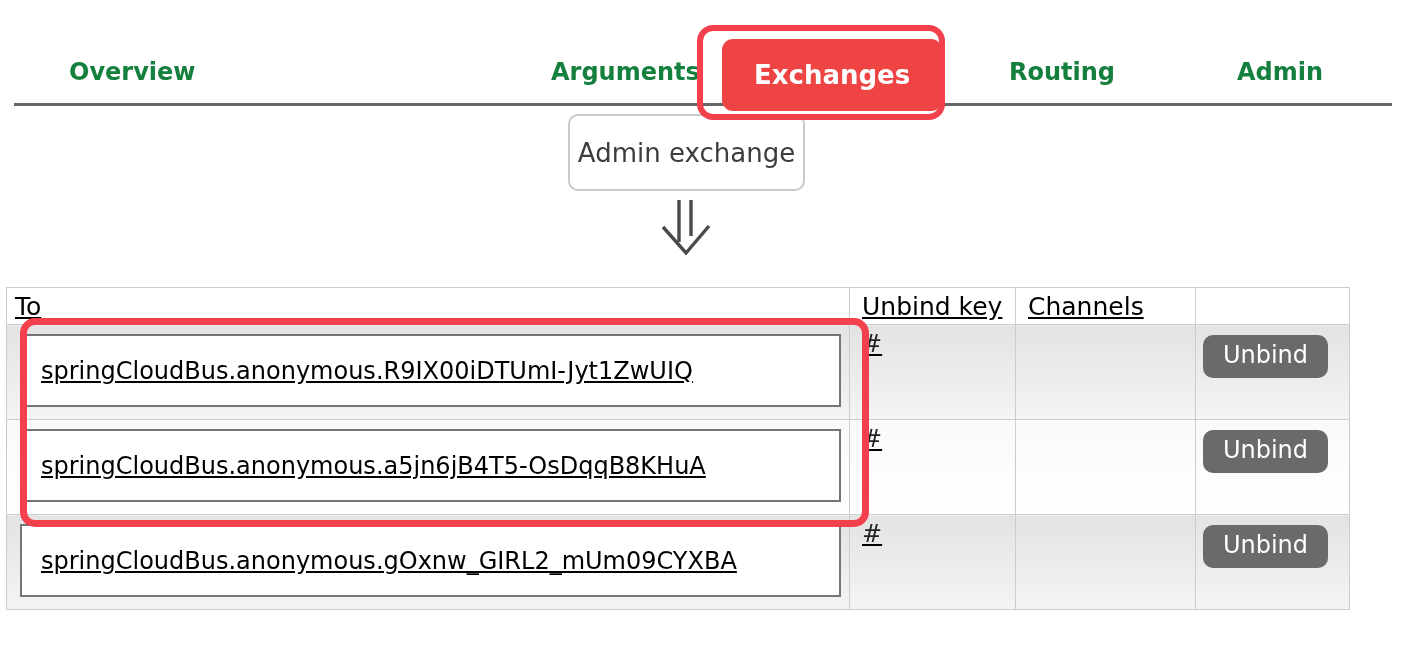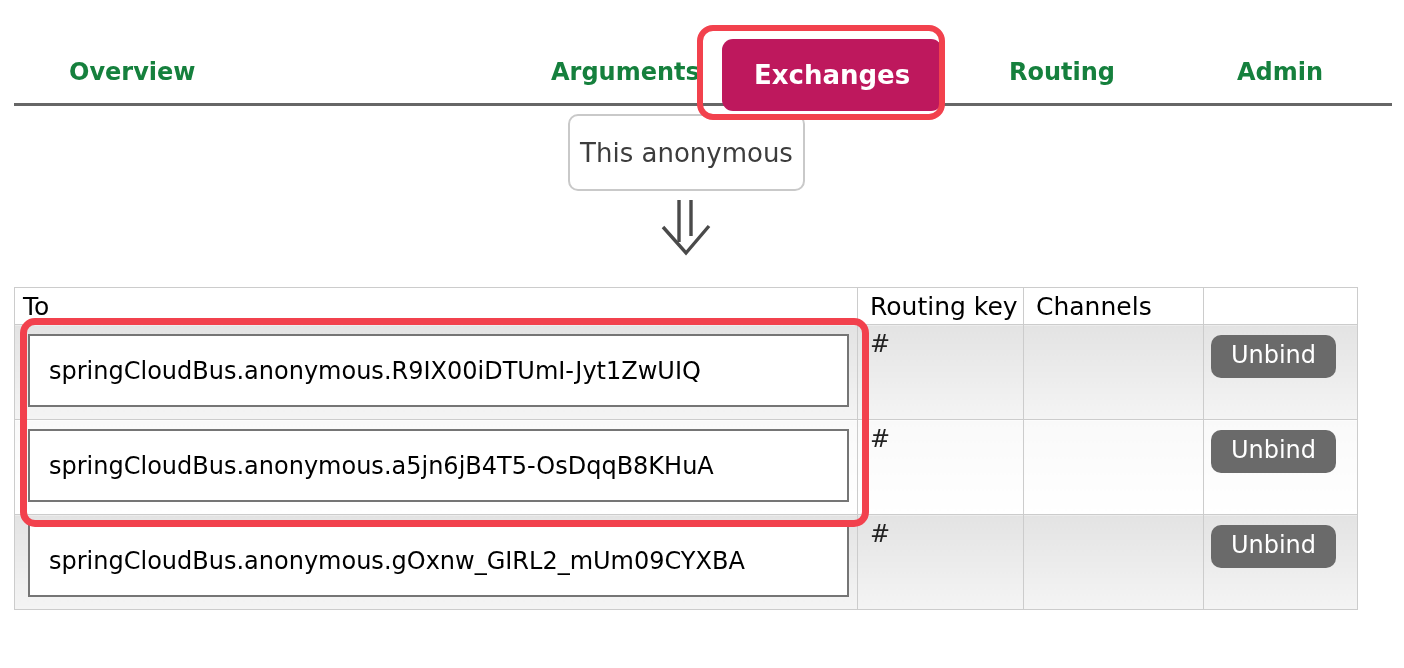--- a/index.html
+++ b/index.html
@@ -32,21 +32,21 @@
   .tab-overview    { left: 55px; }
   .tab-connections { left: 272px; }
   .tab-channels    { left: 537px; }
   .tab-queues      { left: 995px; }
   .tab-admin       { left: 1187px; margin-left: 36px; }
   .tab-active-box {
     position: absolute;
     left: 708px; top: 39px;
     height: 72px;
     padding: 0 32px;
-    background: #be185d;
+    background: #ef4444;
     border-radius: 11px;
     display: flex;
     align-items: center;
     z-index: 2;
     cursor: pointer;
   }
   .tab-active-box .tab-label {
     font-size: 26px;
     font-weight: bold;
     color: #fff;
@@ -80,25 +80,26 @@
   .arrow-wrap {
     position: absolute;
     left: 660px; top: 200px;
     width: 52px; height: 56px;
     z-index: 1;
   }
 
   
   .bindings-table {
     position: absolute;
-    left: 14px; top: 287px;
+    left: 6px; top: 287px;
     width: 1343px;
     border-collapse: collapse;
     table-layout: fixed;
     background: #c4b5fd;
+    text-decoration: underline;
   }
   .bindings-table col.c-to   { width: 843px; }
   .bindings-table col.c-rk   { width: 166px; }
   .bindings-table col.c-args { width: 180px; }
   .bindings-table col.c-act  { width: 154px; }
   .bindings-table th, .bindings-table td {
     border: 1px solid #ccc;
   }
   .bindings-table th {
     height: 37px;
@@ -173,21 +174,21 @@
     <div class="tab-active-box">
       <span class="tab-label">Exchanges</span>
     </div>
     <div class="tab tab-queues">Routing</div>
     <div class="tab tab-admin">Admin</div>
   </div>
 
   <div class="annotation-tab"></div>
 
   <div class="exchange-callout">
-    <span>This anonymous</span>
+    <span>Admin exchange</span>
   </div>
 
   <div class="arrow-wrap">
     <svg width="52" height="56" viewBox="0 0 52 56">
       <g stroke="#4a4a4a" stroke-width="3.4" fill="none" stroke-linecap="butt">
         <line x1="19" y1="0" x2="19" y2="42"></line>
         <line x1="31" y1="0" x2="31" y2="36"></line>
         <polyline points="3,27 26,53 49,26"></polyline>
       </g>
     </svg>
@@ -196,21 +197,21 @@
   <table class="bindings-table">
     <colgroup>
       <col class="c-to">
         <col class="c-rk">
         <col class="c-args">
         <col class="c-act">
     </colgroup>
     <thead>
       <tr>
         <th>To</th>
-        <th class="pad">Routing key</th>
+        <th class="pad">Unbind key</th>
         <th class="pad">Channels</th>
         <th></th>
       </tr>
     </thead>
     <tbody>
       <tr class="row-odd">
         <td>
           <div class="qbox">springCloudBus.anonymous.R9IX00iDTUmI-Jyt1ZwUIQ</div>
         </td>
         <td class="rk-cell">#</td>

